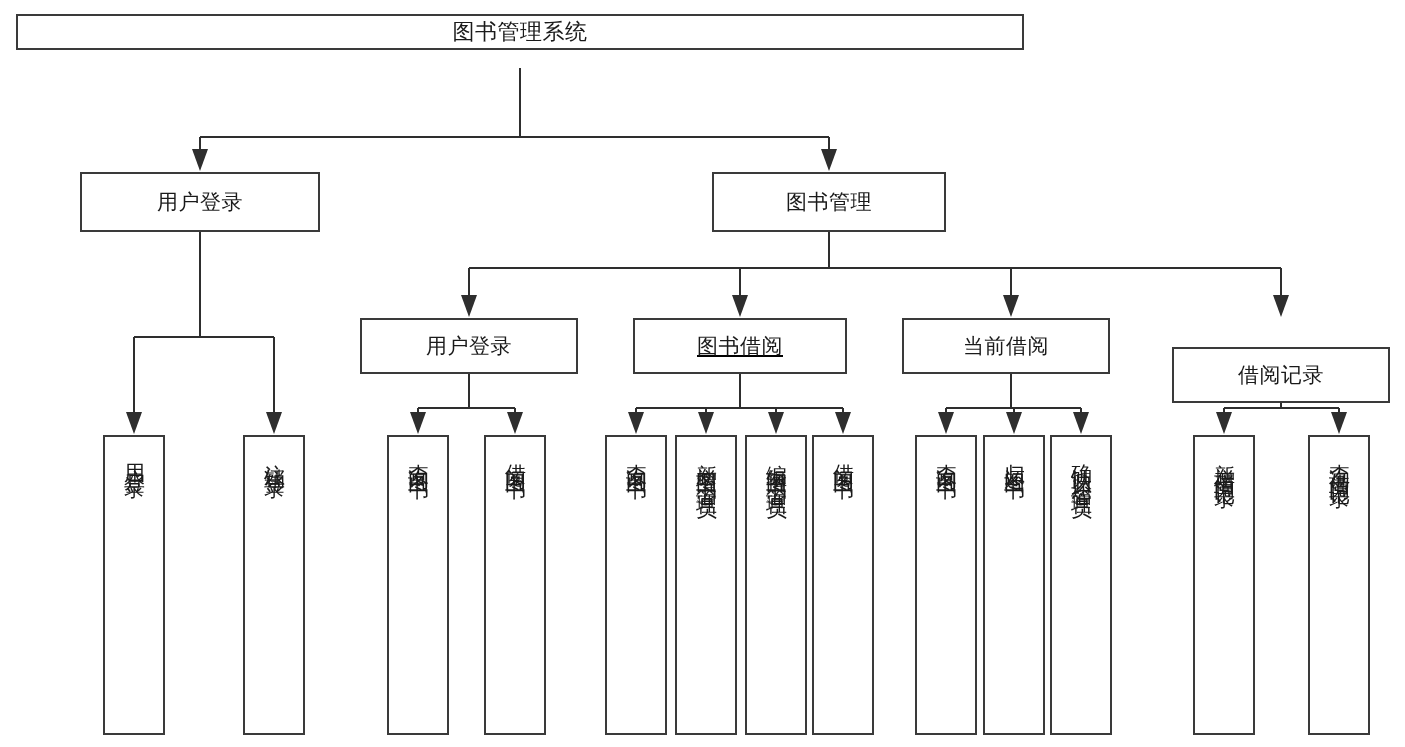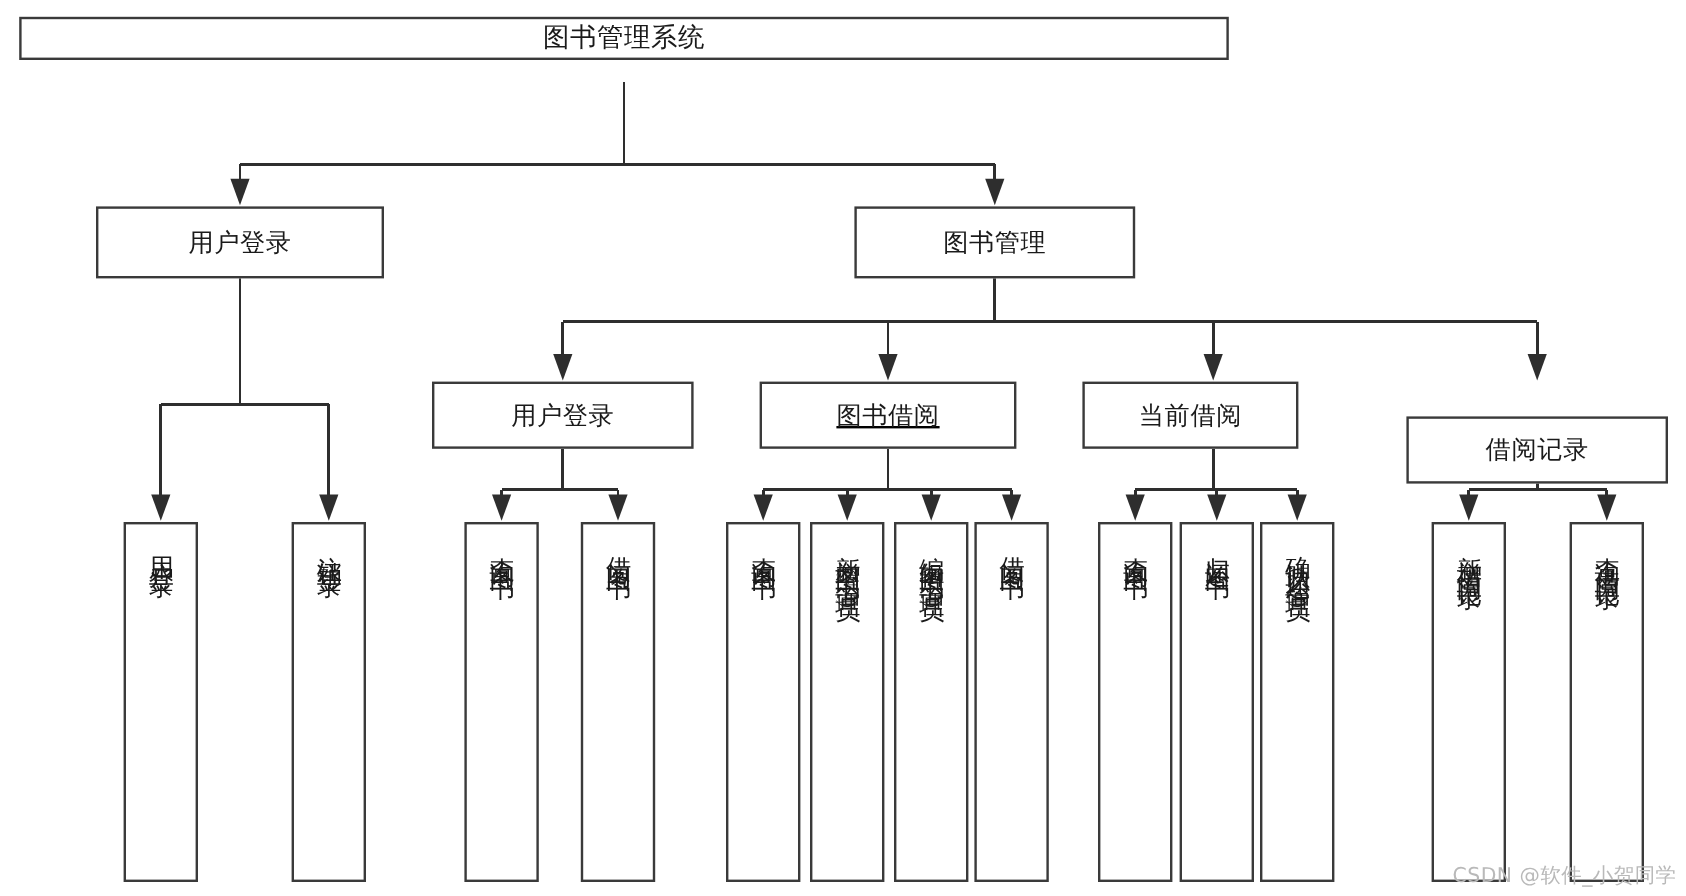--- a/index.html
+++ b/index.html
@@ -161,21 +161,21 @@
       </div>
       <div class="node horiz" style="left: 712px; top: 172px; width: 234px; height: 60px;">
         <span class="node-label">图书管理</span>
       </div>
       <div class="node horiz" style="left: 360px; top: 318px; width: 218px; height: 56px;">
         <span class="node-label">用户登录</span>
       </div>
       <div class="node horiz" style="left: 633px; top: 318px; width: 214px; height: 56px; text-decoration: underline;">
         <span class="node-label">图书借阅</span>
       </div>
-      <div class="node horiz" style="left: 902px; top: 318px; width: 180px; height: 56px;">
+      <div class="node horiz" style="left: 902px; top: 318px; width: 208px; height: 56px;">
         <span class="node-label">当前借阅</span>
       </div>
       <div class="node horiz" style="left: 1172px; top: 318px; width: 218px; height: 56px; margin-top: 29px;">
         <span class="node-label">借阅记录</span>
       </div>
       <div class="node vert" style="left: 103px; top: 435px; width: 62px; height: 300px;">
         <span class="node-label">用户登录</span>
       </div>
       <div class="node vert" style="left: 243px; top: 435px; width: 62px; height: 300px;">
         <span class="node-label">注销登录</span>
@@ -208,15 +208,14 @@
         <span class="node-label">确认归还（管理员）</span>
       </div>
       <div class="node vert" style="left: 1193px; top: 435px; width: 62px; height: 300px;">
         <span class="node-label">新增借阅记录</span>
       </div>
       <div class="node vert" style="left: 1308px; top: 435px; width: 62px; height: 300px;">
         <span class="node-label">查询借阅记录</span>
       </div>
     </div>
 
-  <div id="watermark">CSDN @软件_小贺同学</div>
 
 </div>
 
 </body></html>

